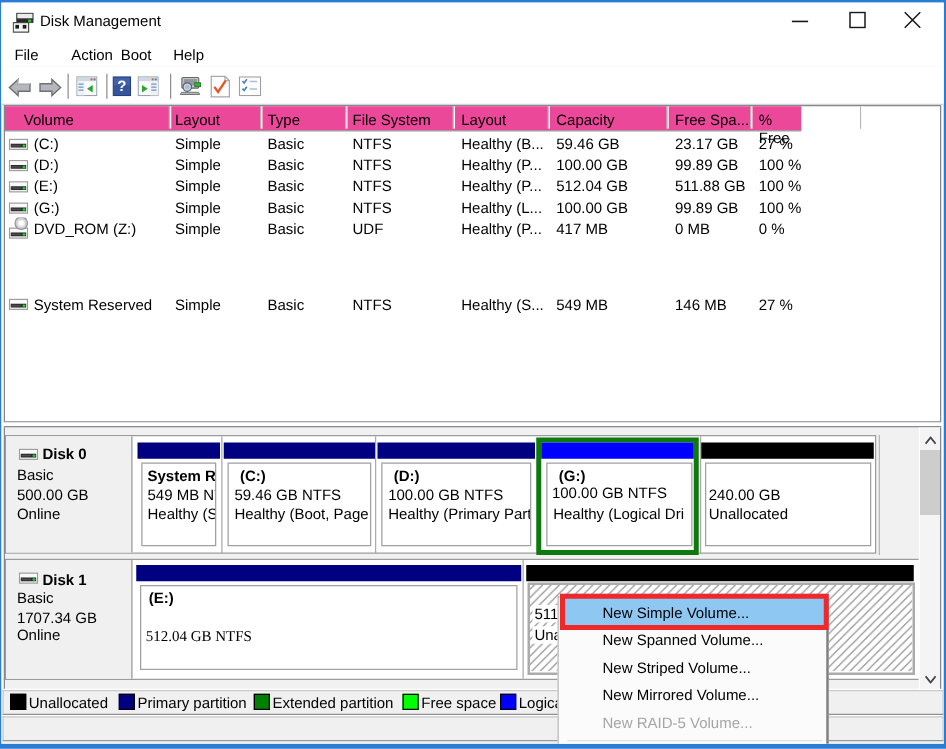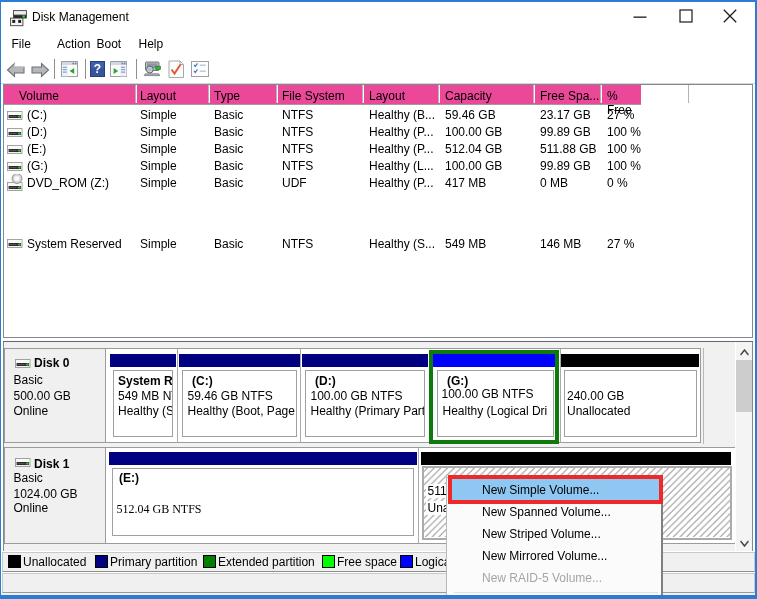--- a/index.html
+++ b/index.html
@@ -317,21 +317,21 @@
   <span class="abs" style="left:2px; top:32.5px;">Unallocated</span>
 </div>
 
 <div class="abs" style="left:3px; top:445px; width:733px; height:97px; border:1px solid #9b9b9b; background:#fff;"></div>
 <div class="abs" style="left:4px; top:446px; width:101px; height:95px; background:#f0f0f0; border-right:1px solid #9b9b9b;">
   <svg class="abs" style="left:10px; top:9px;" width="17" height="12" viewBox="0 0 17 12">
       <use href="#hdd"></use>
     </svg>
   <span class="abs" style="left:29px; top:9px; font-weight:bold;">Disk 1</span>
   <span class="abs" style="left:8.5px; top:23px;">Basic</span>
-  <span class="abs" style="left:8.5px; top:38.5px;">1024.00 GB</span>
+  <span class="abs" style="left:8.5px; top:38.5px;">1707.34 GB</span>
   <span class="abs" style="left:8.5px; top:53px;">Online</span>
 </div>
 
 <div class="abs vline" style="left:417px; top:446px; height:95px;"></div>
 
 <div class="abs bar" style="left:108px; top:450px; width:308px; background:#000080;"></div>
 <div class="abs cellbox" style="left:111px; top:466px; width:302px; height:68px;">
   <span class="abs" style="left:6px; top:1.5px; font-weight:bold;">(E:)</span>
   <span class="abs" style="left:3.5px; top:33px;font-family:Liberation Serif, serif;">512.04 GB NTFS</span>
 </div>

